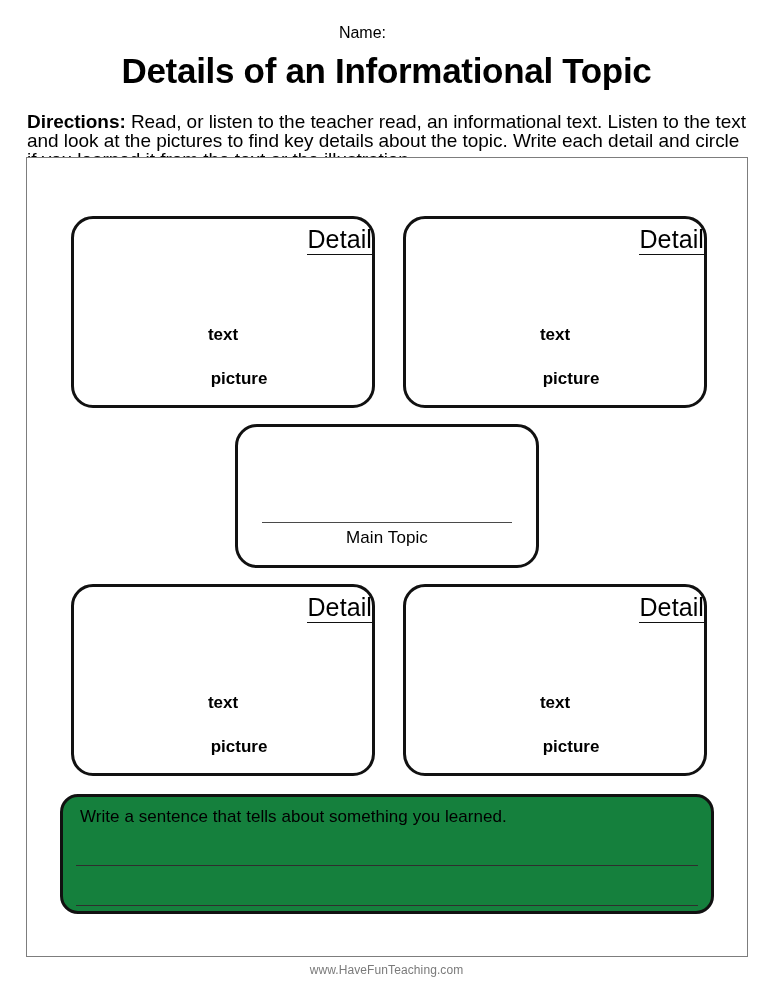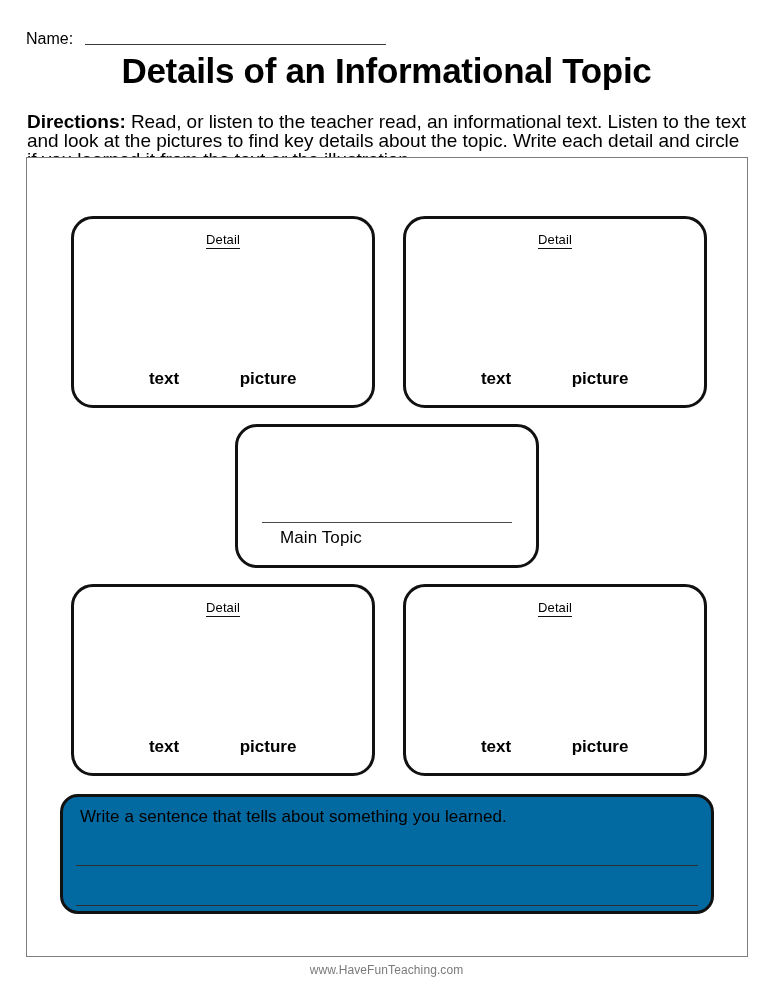--- a/index.html
+++ b/index.html
@@ -18,20 +18,21 @@
 
   
   #name-row {
     position: absolute;
     left: 26px;
     top: 24px;
     width: 360px;
     height: 24px;
     display: flex;
     align-items: flex-end;
+    flex-direction: column;
   }
   #name-line {
     flex: 1;
     margin-left: 12px;
     margin-bottom: 3px;
     border-bottom: 1.6px solid #3a3a3a;
     height: 0;
   }
 
   
@@ -85,41 +86,42 @@
   #detail-box-1 { left: 44px;  top: 58px;  width: 304px; height: 192px; }
   #detail-box-2 { left: 376px; top: 58px;  width: 304px; height: 192px; }
   #detail-box-3 { left: 44px;  top: 426px; width: 304px; height: 192px; }
   #detail-box-4 { left: 376px; top: 426px; width: 304px; height: 192px; }
 
   .detail-heading {
     position: absolute;
     top: 9px;
     left: 0;
     width: 100%;
-    text-align: center;
-    font-size: 13px;
+    text-align: right;
+    font-size: 25px;
     line-height: 23px;
     letter-spacing: 0.1px;
   }
   .detail-heading span {
     border-bottom: 1.5px solid #111111;
     padding-bottom: 1px;
   }
 
   .detail-choices {
     position: absolute;
     bottom: 16px;
     left: 0;
     width: 100%;
     display: flex;
     justify-content: center;
     gap: 24px;
     font-size: 17px;
     font-weight: bold;
     line-height: 20px;
+    flex-direction: column;
   }
   .choice-text   { min-width: 34px; text-align: center; }
   .choice-picture{ min-width: 62px; text-align: center; margin-left: 32px; }
 
   
   #main-topic-box {
     position: absolute;
     left: 208px;
     top: 266px;
     width: 304px;
@@ -135,37 +137,37 @@
     right: 24px;
     top: 95px;
     border-bottom: 1.6px solid #4a4a4a;
     height: 0;
   }
   #main-topic-label {
     position: absolute;
     left: 0;
     top: 100px;
     width: 100%;
+    text-align: center;
     font-size: 17px;
     line-height: 22px;
     letter-spacing: 0.1px;
-    margin-left: 42px;
   }
 
   
   #sentence-box {
     position: absolute;
     left: 33px;
     top: 636px;
     width: 654px;
     height: 120px;
     border: 3.2px solid #111111;
     border-radius: 18px;
     box-sizing: border-box;
-    background: #0369a1;
+    background: #15803d;
   }
   #sentence-prompt {
     position: absolute;
     left: 17px;
     top: 9px;
     font-size: 17px;
     line-height: 22px;
     letter-spacing: 0.05px;
     white-space: nowrap;
   }

